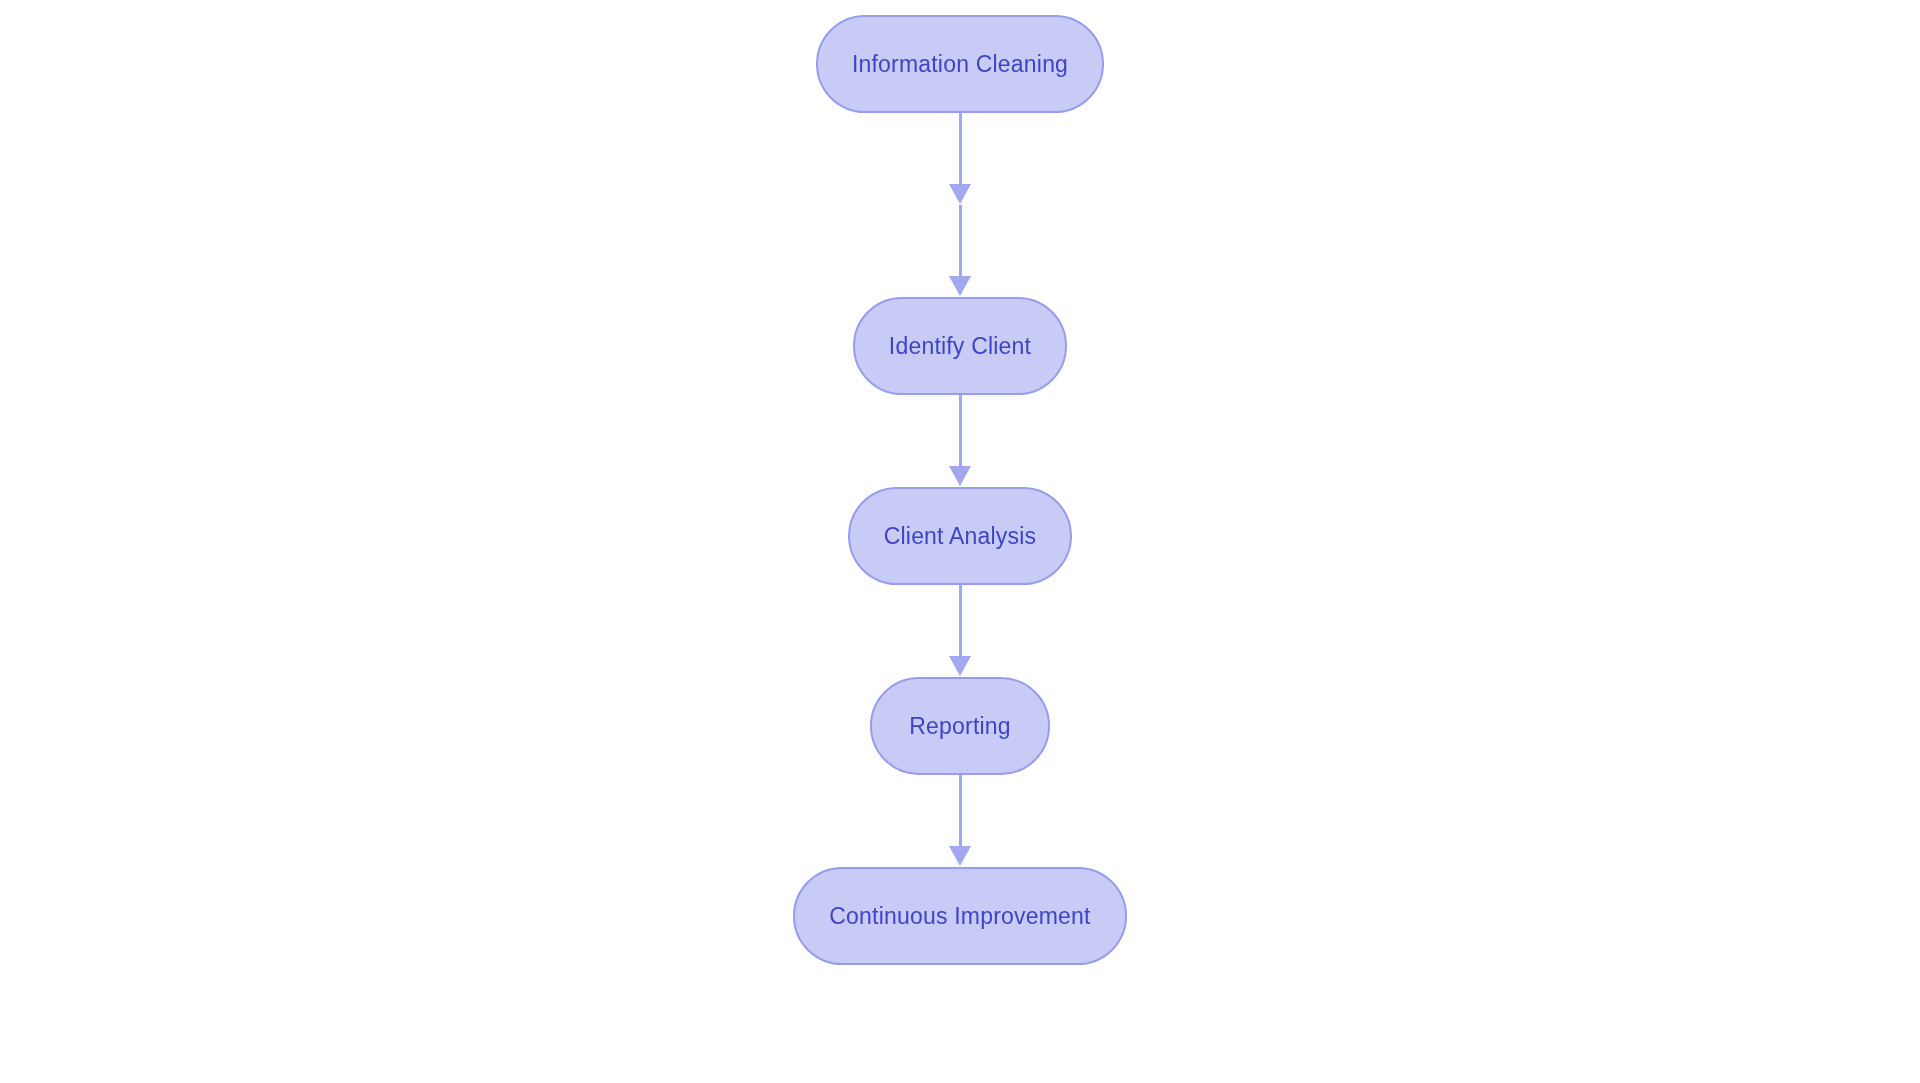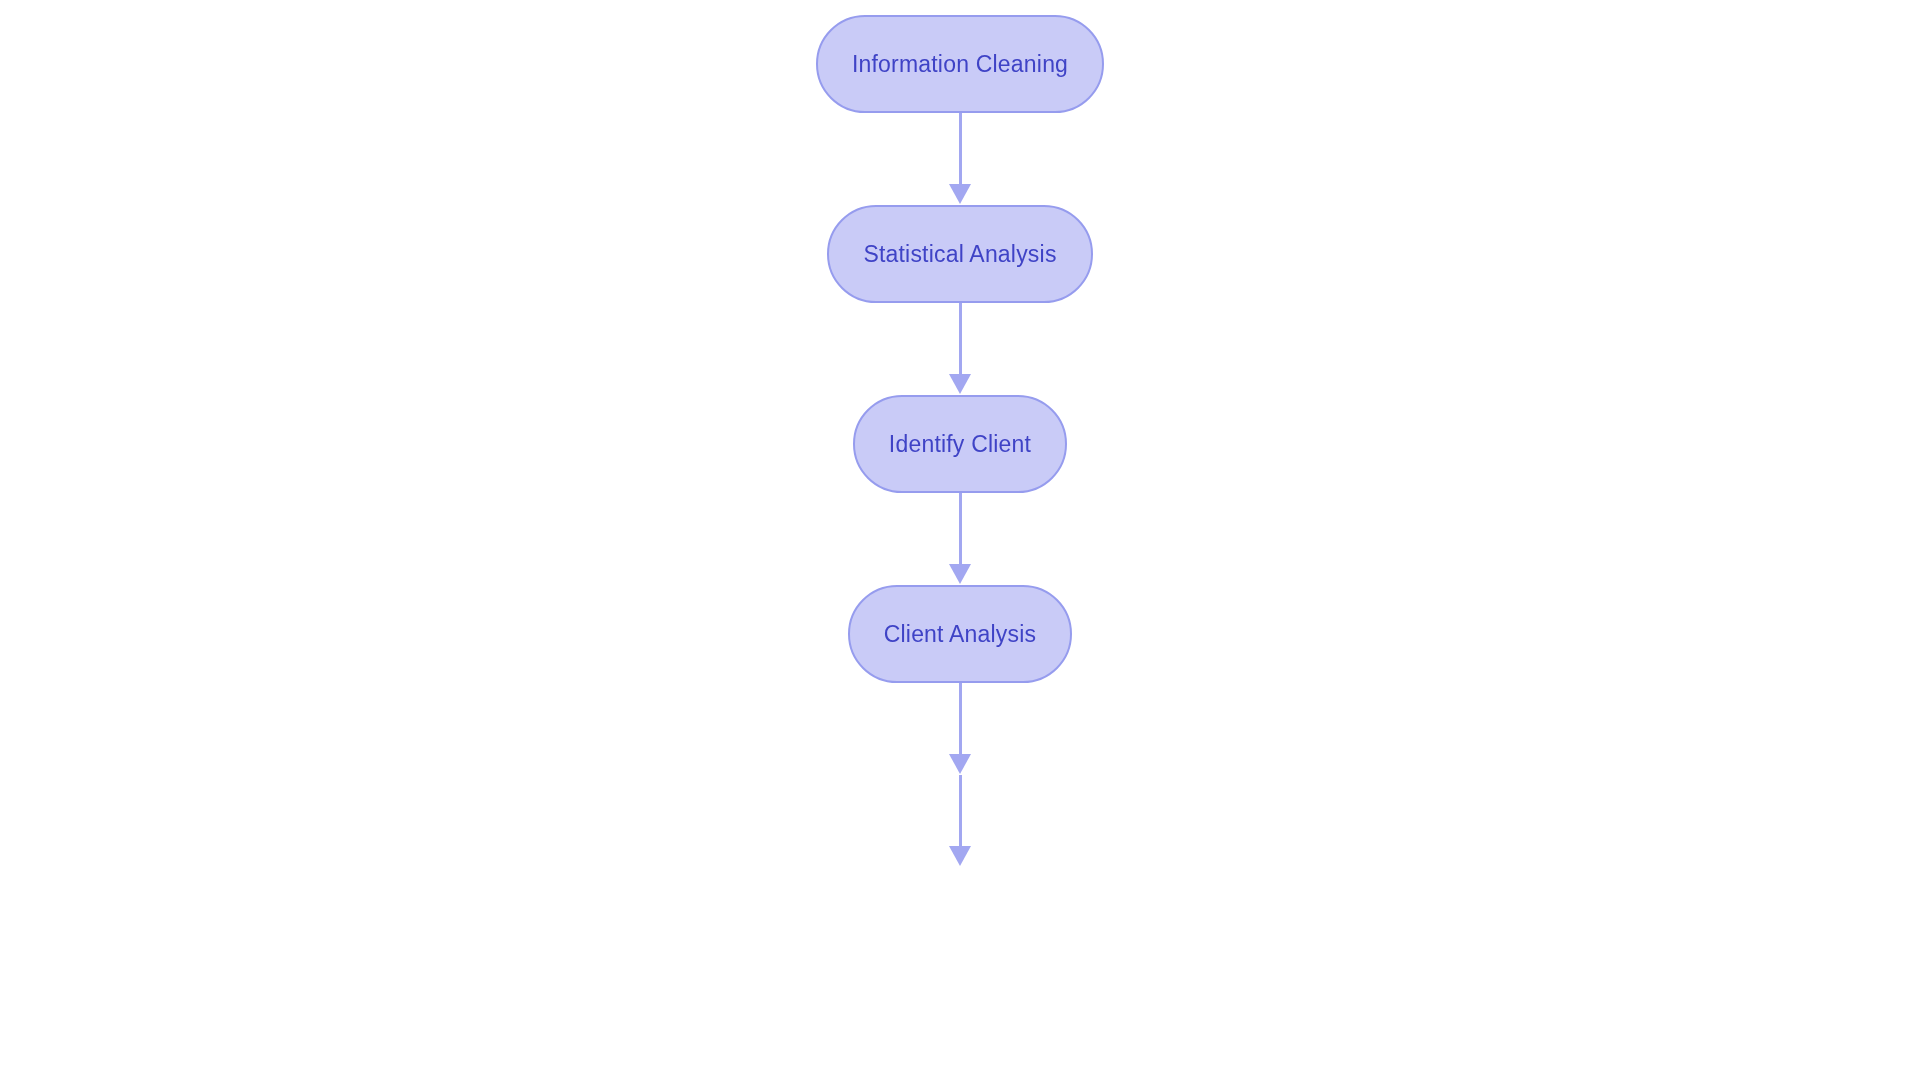--- a/index.html
+++ b/index.html
@@ -65,33 +65,34 @@
 </head>
 <body>
 
 <div class="canvas">
   <div class="flowchart">
       <div class="node">Information Cleaning</div>
       <div class="connector">
         <div class="line"></div>
         <div class="head"></div>
       </div>
-      <div class="node">Statistical Analysis</div>
       <div class="connector">
         <div class="line"></div>
         <div class="head"></div>
       </div>
       <div class="node">Identify Client</div>
       <div class="connector">
         <div class="line"></div>
         <div class="head"></div>
       </div>
       <div class="node">Client Analysis</div>
       <div class="connector">
         <div class="line"></div>
         <div class="head"></div>
       </div>
+      <div class="node">Reporting</div>
       <div class="connector">
         <div class="line"></div>
         <div class="head"></div>
       </div>
+      <div class="node">Continuous Improvement</div>
     </div>
 </div>
 
 </body></html>

